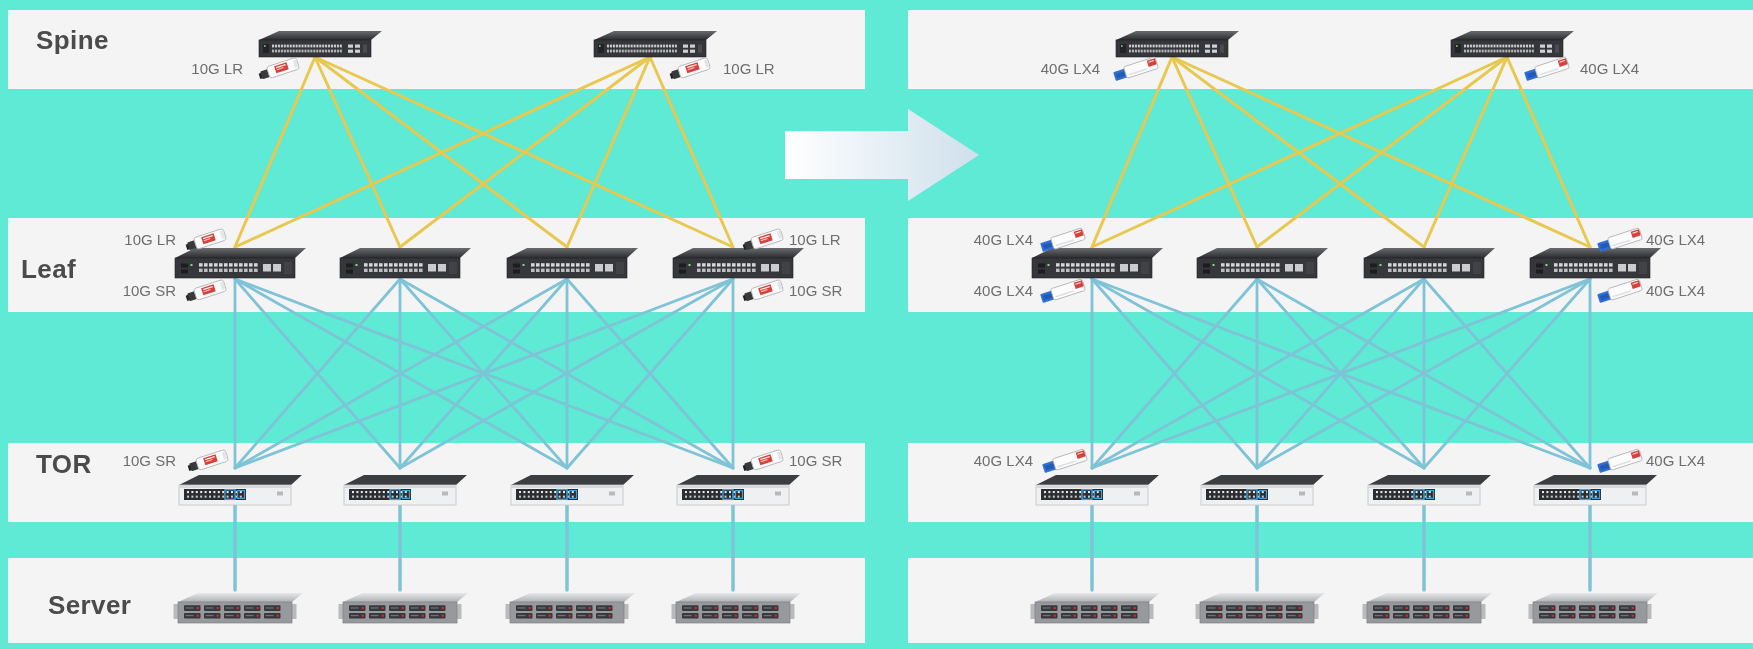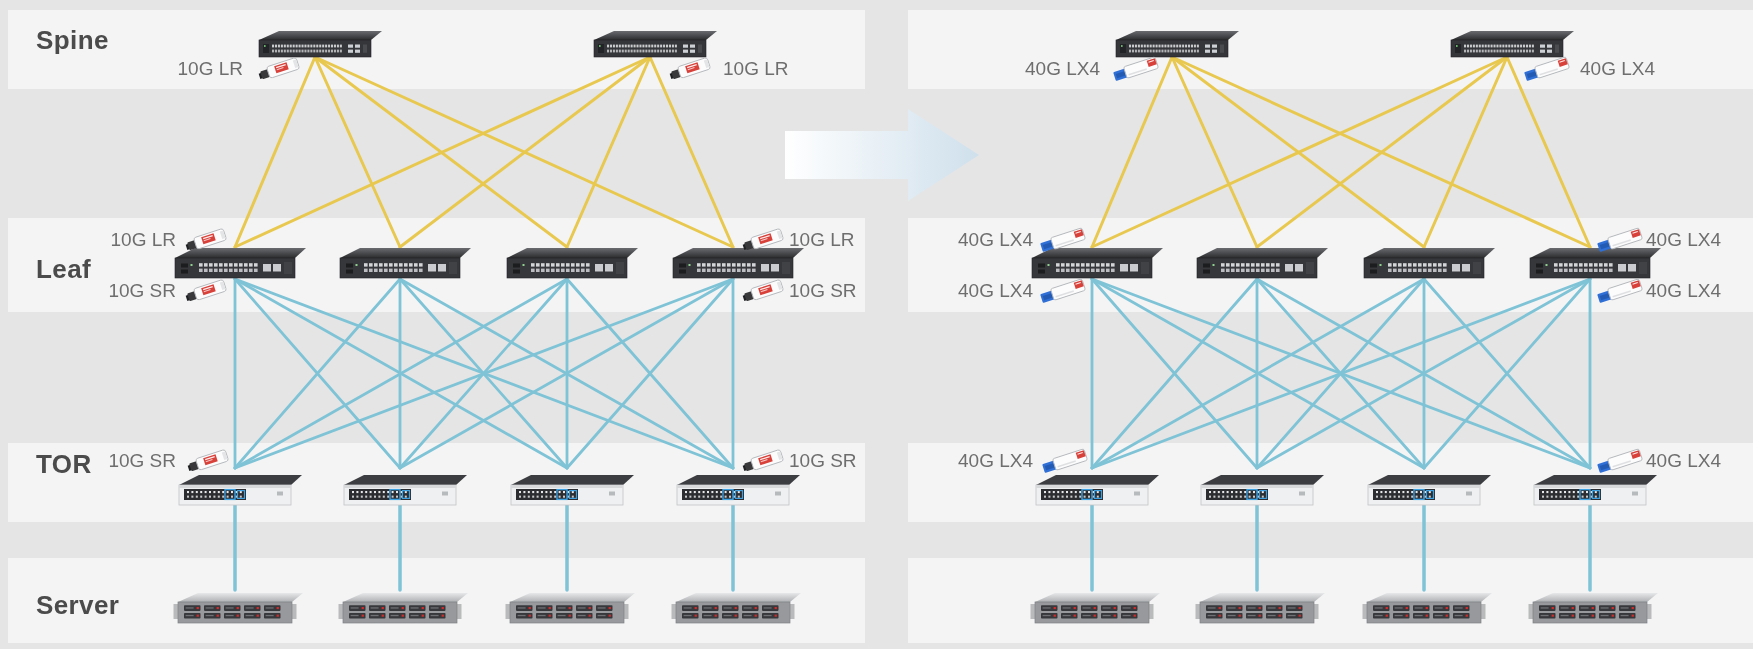--- a/index.html
+++ b/index.html
@@ -1,23 +1,23 @@
 <!DOCTYPE html>
 <html><head>
 <meta charset="utf-8">
 <style>
   html,body{margin:0;padding:0;background:#ffffff;}
   .canvas{
-    position:relative;width:1753px;height:649px;background:#e5e5e5;overflow:hidden;
+    position:relative;width:1753px;height:649px;background:#5eead4;overflow:hidden;
     font-family:"Liberation Sans","DejaVu Sans",sans-serif;
   }
   .band{position:absolute;background:#f4f4f5;z-index:0;}
   .layer-svg{position:absolute;left:0;top:0;z-index:1;}
   .optic-label{
-    position:absolute;z-index:2;font-size:19px;color:#6e6e6e;
+    position:absolute;z-index:2;font-size:15px;color:#6e6e6e;
     white-space:nowrap;line-height:1;
   }
   .row-label{
     position:absolute;z-index:2;font-size:26px;font-weight:700;color:#4b4b4b;
     white-space:nowrap;line-height:1;letter-spacing:.4px;
   }
 </style>
 </head>
 <body>
 
@@ -1309,23 +1309,23 @@
       <g transform="translate(1597,446) rotate(-18 25 14)">
     <rect x="0" y="10.5" width="12.5" height="9" rx="1" fill="#2f6fd6"></rect>
     <rect x="2" y="12.8" width="9" height="4.5" fill="#235bb4"></rect>
     <rect x="11.5" y="8.5" width="33" height="12" rx="2" fill="#fcfcfd" stroke="#b4b7ba" stroke-width="0.9"></rect>
     <rect x="35.5" y="9.8" width="8.5" height="6.5" fill="#d8403a"></rect>
     <rect x="36.8" y="11.2" width="5.5" height="1.1" fill="#ffffff" opacity="0.9"></rect>
     <rect x="14" y="16.8" width="19" height="1.6" fill="#dfe0e2"></rect>
   </g>
     </svg>
     <div class="row-label" style="left: 36px; top: 40px; transform: translateY(-50%);">Spine</div>
-    <div class="row-label" style="left: 36px; top: 269px; transform: translateY(-50%);">Leaf</div>
+    <div class="row-label" style="left: 21px; top: 269px; transform: translateY(-50%);">Leaf</div>
     <div class="row-label" style="left: 36px; top: 464px; transform: translateY(-50%);">TOR</div>
-    <div class="row-label" style="left: 36px; top: 605px; transform: translateY(-50%);">Server</div>
+    <div class="row-label" style="left: 48px; top: 605px; transform: translateY(-50%);">Server</div>
     <div class="optic-label" style="left: 243px; top: 68px; transform: translate(-100%, -50%);">10G LR</div>
     <div class="optic-label" style="left: 723px; top: 68px; transform: translateY(-50%);">10G LR</div>
     <div class="optic-label" style="left: 176px; top: 239px; transform: translate(-100%, -50%);">10G LR</div>
     <div class="optic-label" style="left: 789px; top: 239px; transform: translateY(-50%);">10G LR</div>
     <div class="optic-label" style="left: 176px; top: 290px; transform: translate(-100%, -50%);">10G SR</div>
     <div class="optic-label" style="left: 789px; top: 290px; transform: translateY(-50%);">10G SR</div>
     <div class="optic-label" style="left: 176px; top: 460px; transform: translate(-100%, -50%);">10G SR</div>
     <div class="optic-label" style="left: 789px; top: 460px; transform: translateY(-50%);">10G SR</div>
     <div class="optic-label" style="left: 1100px; top: 68px; transform: translate(-100%, -50%);">40G LX4</div>
     <div class="optic-label" style="left: 1580px; top: 68px; transform: translateY(-50%);">40G LX4</div>

